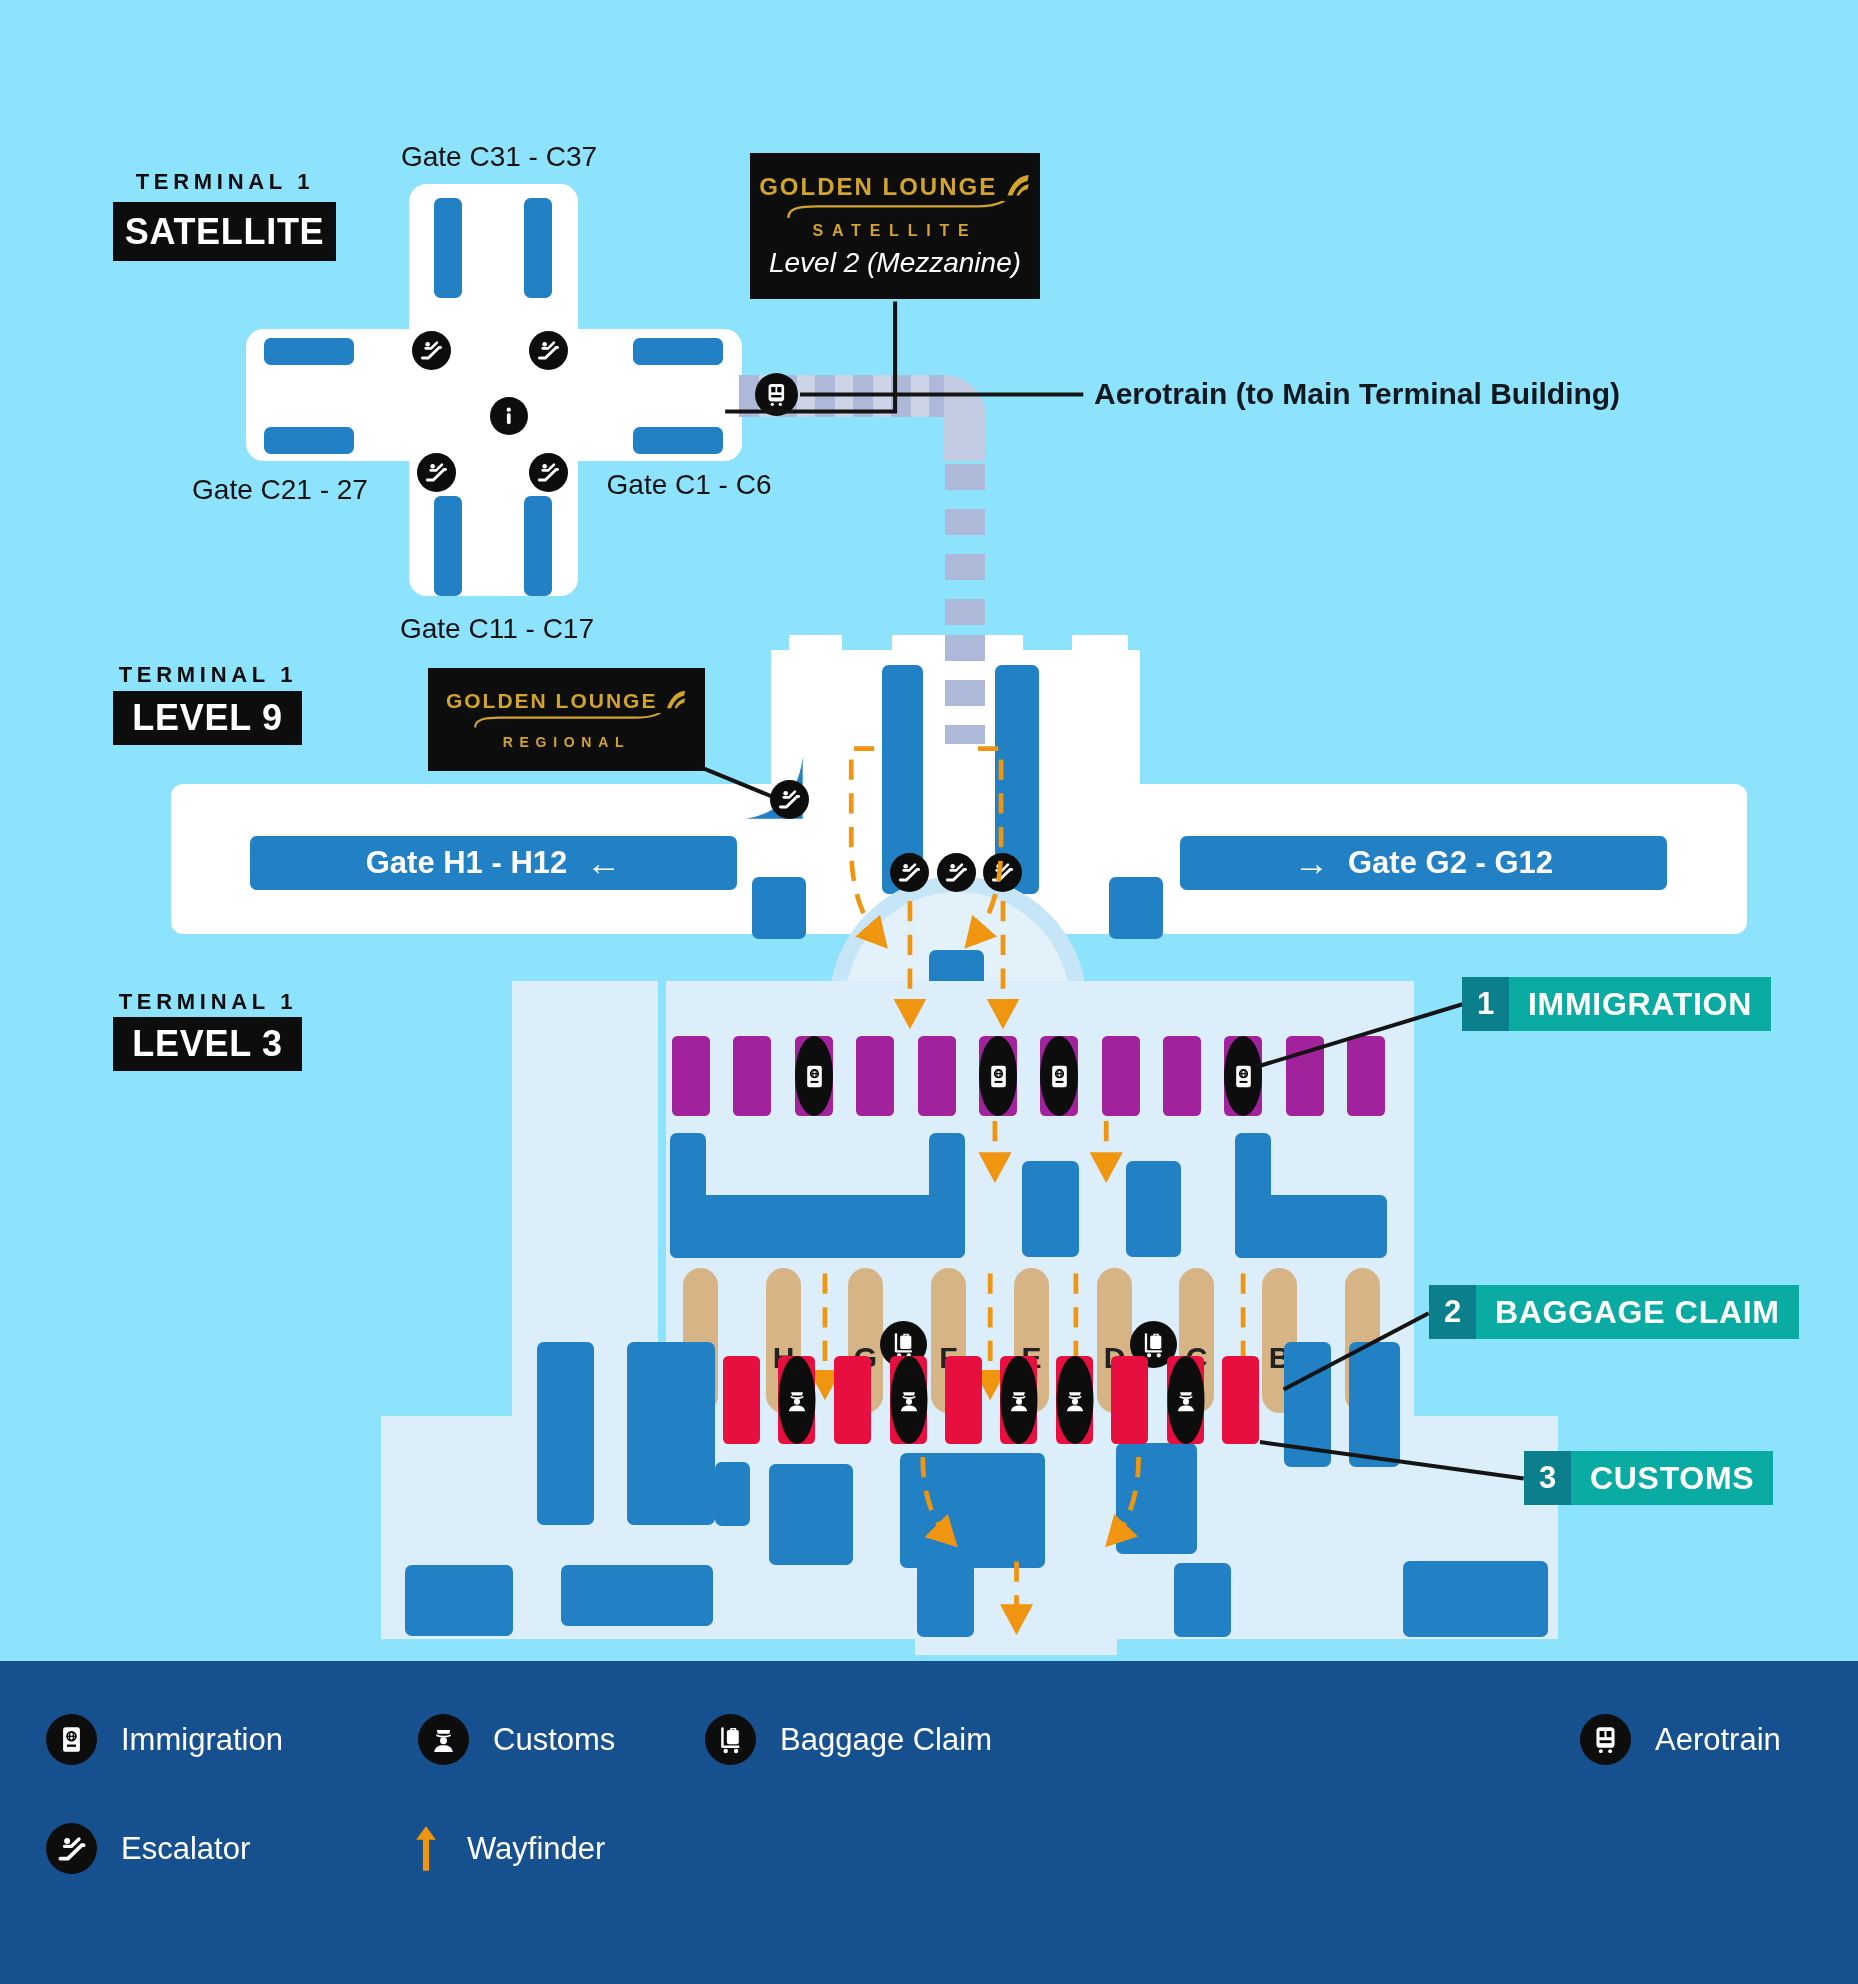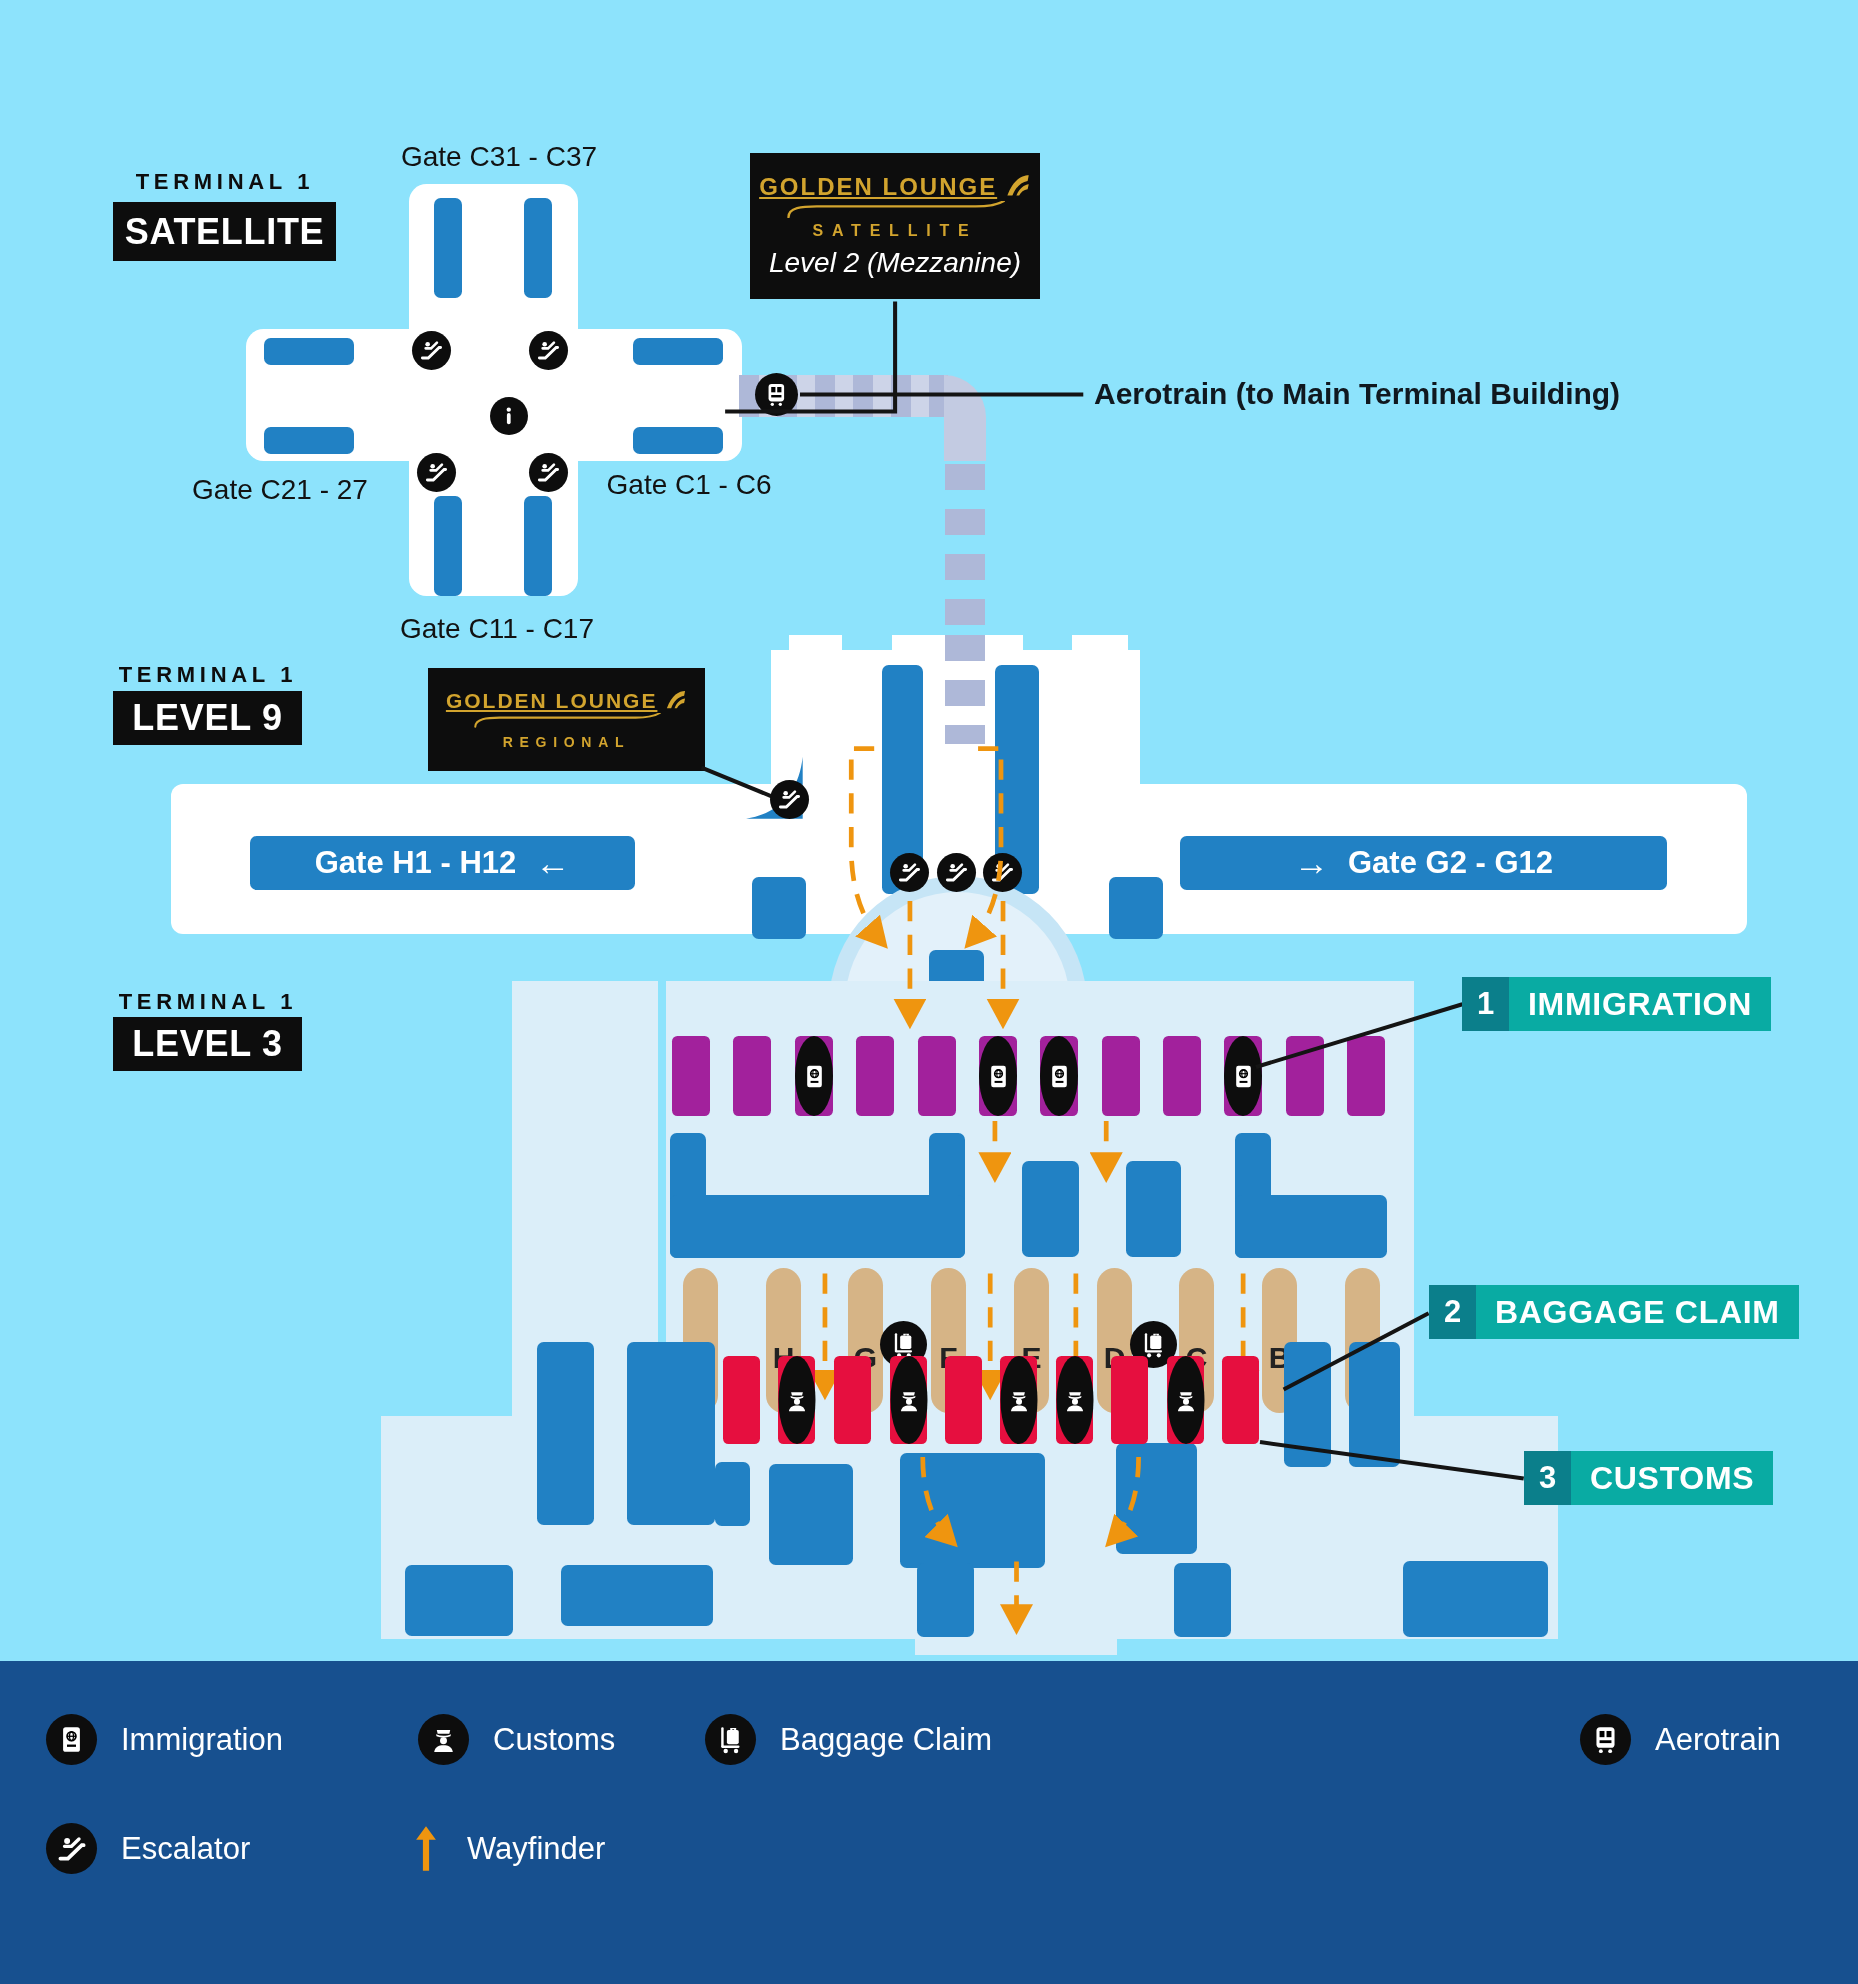--- a/index.html
+++ b/index.html
@@ -10,21 +10,21 @@
   .b{position:absolute;background:#2181c4;border-radius:6.7px;}
   .fl{position:absolute;background:#dbeef9;}
   .term{position:absolute;font-size:22px;font-weight:800;letter-spacing:4.7px;color:#0d0d0d;transform:translateX(-50%);white-space:nowrap;}
   .secbox{position:absolute;background:#0d0d0d;color:#fff;display:flex;align-items:center;justify-content:center;font-size:36px;font-weight:800;letter-spacing:0.7px;white-space:nowrap;}
   .gatelabel{position:absolute;font-size:28px;font-weight:500;color:#121212;transform:translate(-50%,-50%);white-space:nowrap;}
   .gatebar{position:absolute;height:54px;background:#2181c4;border-radius:6.7px;color:#fff;display:flex;align-items:center;justify-content:center;font-size:31px;font-weight:600;gap:19px;white-space:nowrap;}
   .gatebar .arr{font-size:35px;font-weight:400;}
   .circ{position:absolute;background:#0d0d0d;border-radius:50%;display:flex;align-items:center;justify-content:center;}
   .circ svg{width:62%;height:62%;}
   .glbox{position:absolute;background:#0d0d0d;display:flex;flex-direction:column;align-items:center;justify-content:center;}
-  .glbrand{display:flex;align-items:flex-start;gap:6.7px;color:#d2a42e;font-weight:700;letter-spacing:2px;text-decoration:underline;}
+  .glbrand{display:flex;align-items:flex-start;gap:6.7px;color:#d2a42e;font-weight:700;letter-spacing:2px;}
   .gltier{color:#d2a42e;font-weight:700;}
   .glloc{color:#fff;font-weight:500;font-style:italic;}
   .note{position:absolute;font-size:30px;color:#10181f;line-height:1.5;}
   .callout{position:absolute;display:flex;height:54px;}
   .co-num{width:47px;background:#0b7f8b;color:#fff;font-size:31px;font-weight:700;display:flex;align-items:center;justify-content:center;}
   .co-txt{background:#09aba3;color:#fff;font-size:32px;font-weight:700;letter-spacing:0.7px;display:flex;align-items:center;padding:0 19px;white-space:nowrap;}
   .trackH{position:absolute;left:739px;top:375px;width:209px;height:42px;background:repeating-linear-gradient(90deg,#aeb8d8 0 20px,#cdd4e8 20px 38px);}
   .trackC{position:absolute;left:944px;top:375px;width:42px;height:86px;background:#c3cbe2;border-top-right-radius:42px;}
   .trackV{position:absolute;left:945px;top:464px;width:40px;height:279px;background:repeating-linear-gradient(180deg,#aeb8d8 0 26px,rgba(0,0,0,0) 26px 45px);}
   .pbox{position:absolute;top:0;width:38px;height:80px;border-radius:5.4px;background:#a2219c;}
@@ -152,21 +152,21 @@
   <div class="w" style="left:771px;top:650px;width:369px;height:142px;"></div>
   <div class="w" style="left:789px;top:635px;width:53px;height:20px;"></div>
   <div class="w" style="left:892px;top:635px;width:131px;height:20px;"></div>
   <div class="w" style="left:1072px;top:635px;width:56px;height:20px;"></div>
 
   <div class="abs" style="left:945px;top:635px;width:40px;height:109px;background:repeating-linear-gradient(180deg,#aeb8d8 0 26px,rgba(0,0,0,0) 26px 45px);"></div>
 
   <div class="b" style="left:882px;top:665px;width:41px;height:229px;"></div>
   <div class="b" style="left:995px;top:665px;width:44px;height:229px;"></div>
 
-  <div class="gatebar" style="left:250px;top:836px;width:385px;">
+  <div class="gatebar" style="left:250px;top:836px;width:487px;">
     <span>Gate H1 - H12</span>
     <span class="arr">←</span>
   </div>
   <div class="gatebar" style="left:1180px;top:836px;width:487px;">
     <span class="arr">→</span>
     <span>Gate G2 - G12</span>
   </div>
 
   <div class="b" style="left:752px;top:877px;width:54px;height:62px;"></div>
   <div class="b" style="left:1109px;top:877px;width:54px;height:62px;"></div>

